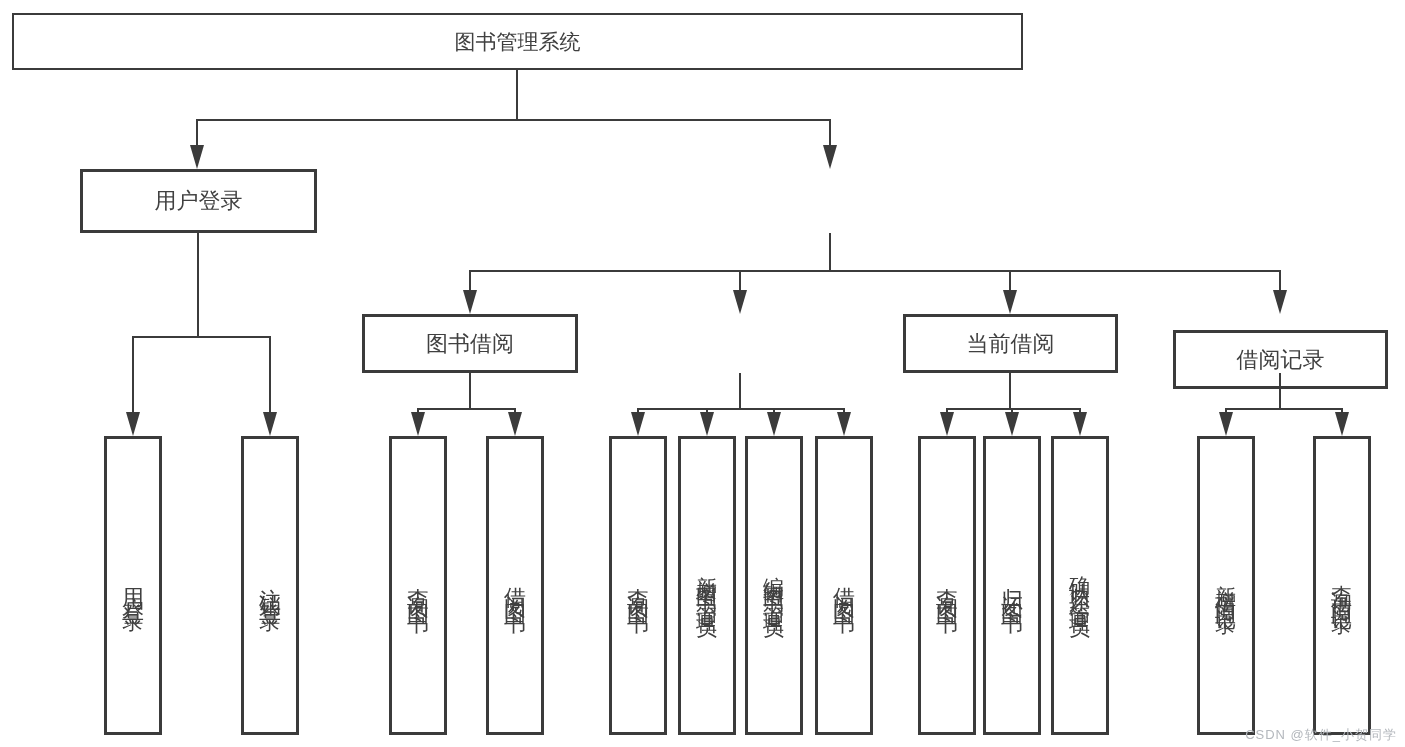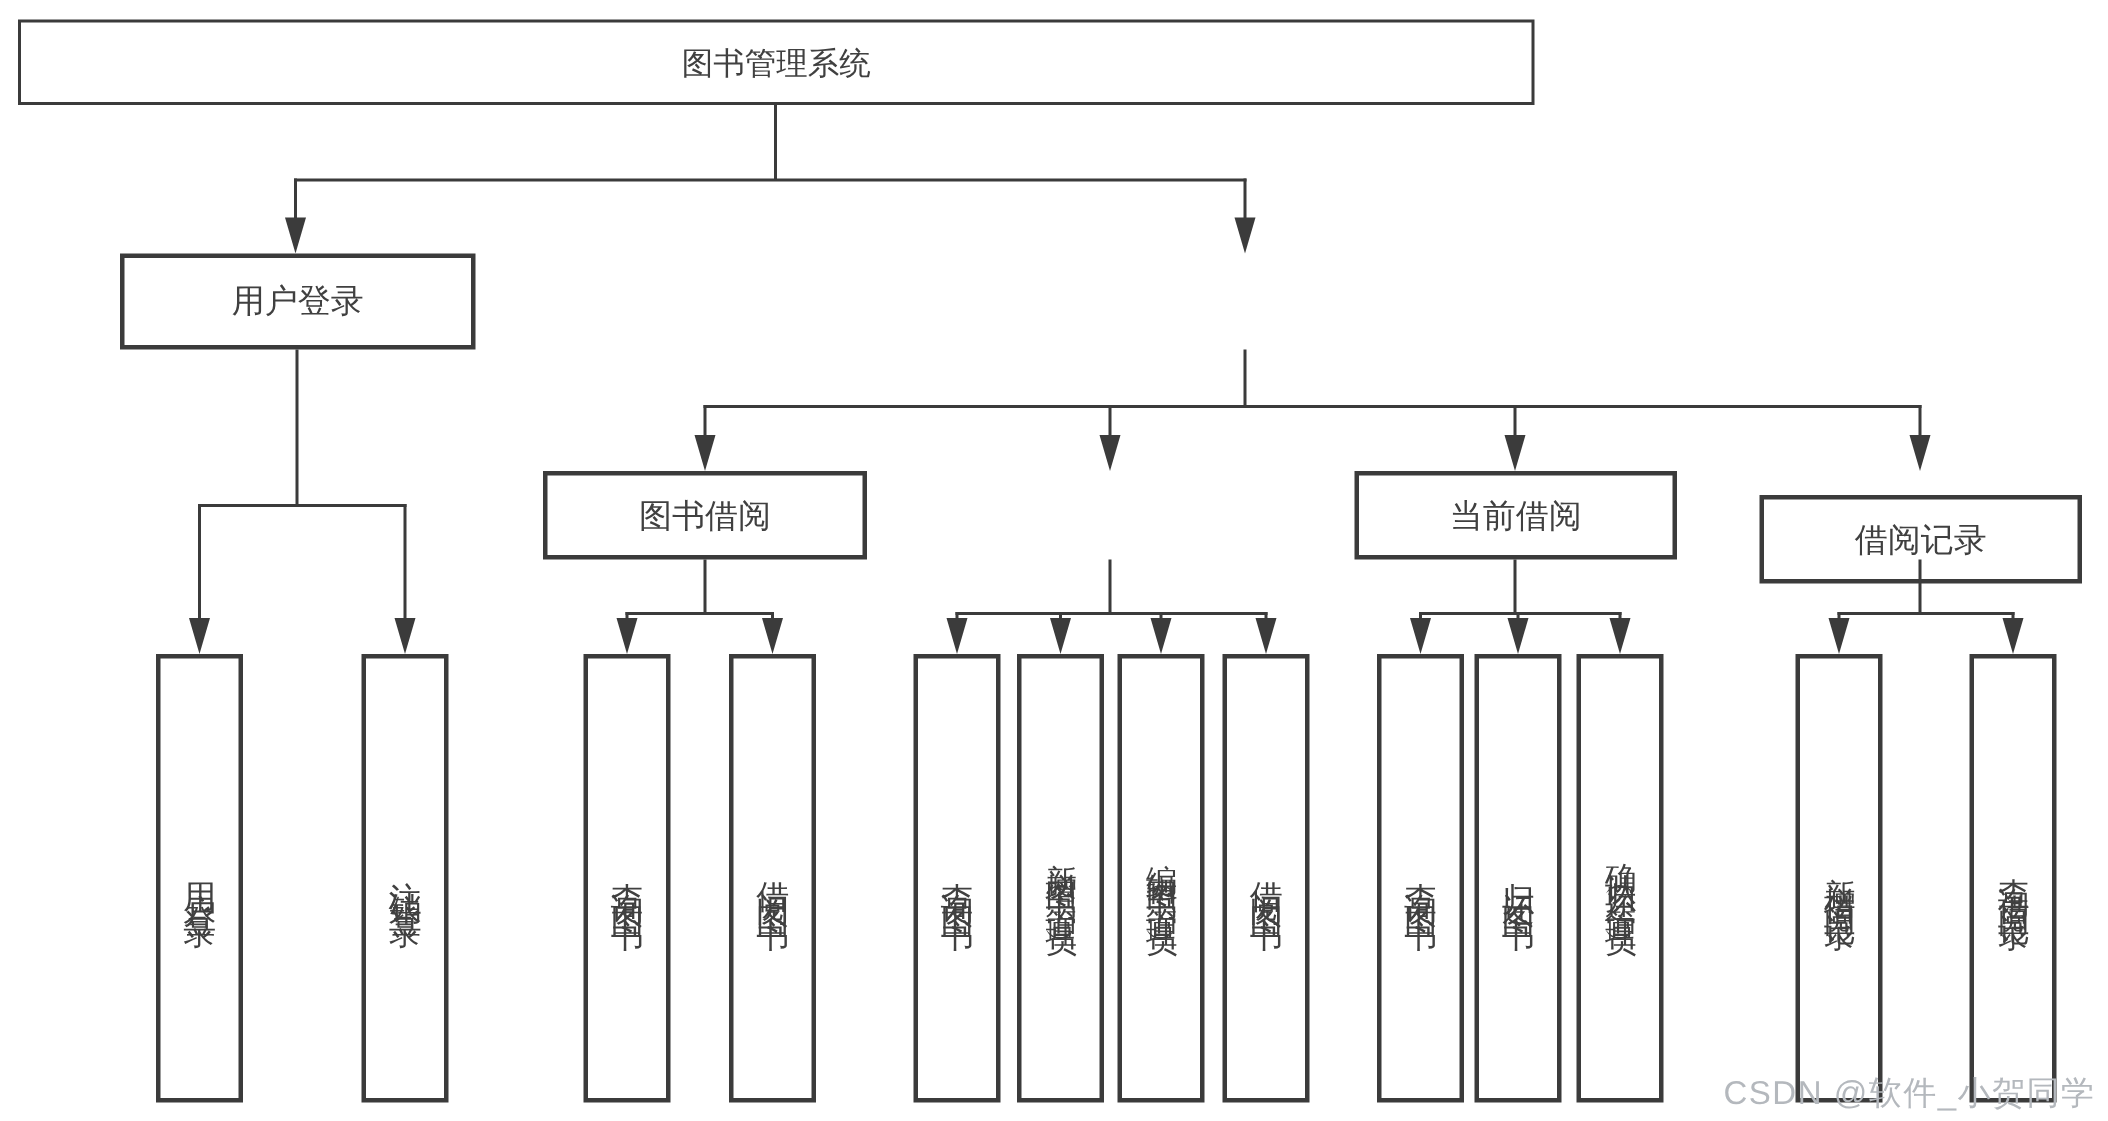--- a/index.html
+++ b/index.html
@@ -22,21 +22,21 @@
 
   .vline { position:absolute; width:2px; background:#3b3b3b; }
   .hline { position:absolute; height:2px; background:#3b3b3b; }
   .arrow {
     position:absolute; width:0; height:0;
     border-left:7px solid transparent; border-right:7px solid transparent;
     border-top:24px solid #3b3b3b;
   }
   .watermark {
     position:absolute; right:8px; bottom:3px;
-    font-size:22px; color:#b4b8bd; letter-spacing:1px; white-space:nowrap;
+    font-size:13px; color:#b4b8bd; letter-spacing:1px; white-space:nowrap;
   }
 </style>
 </head>
 <body>
 
 <div class="canvas">
 
   <div class="box root" style="left:12px; top:13px; width:1011px; height:57px;">图书管理系统</div>
 
   <div class="vline" style="left:516px; top:70px; height:50px;"></div>

